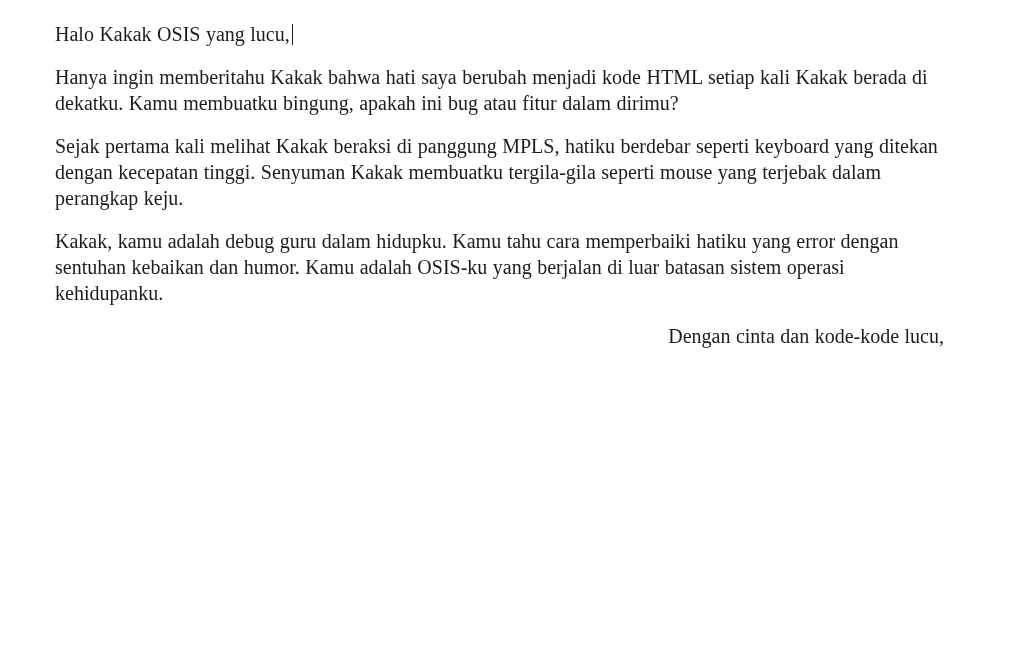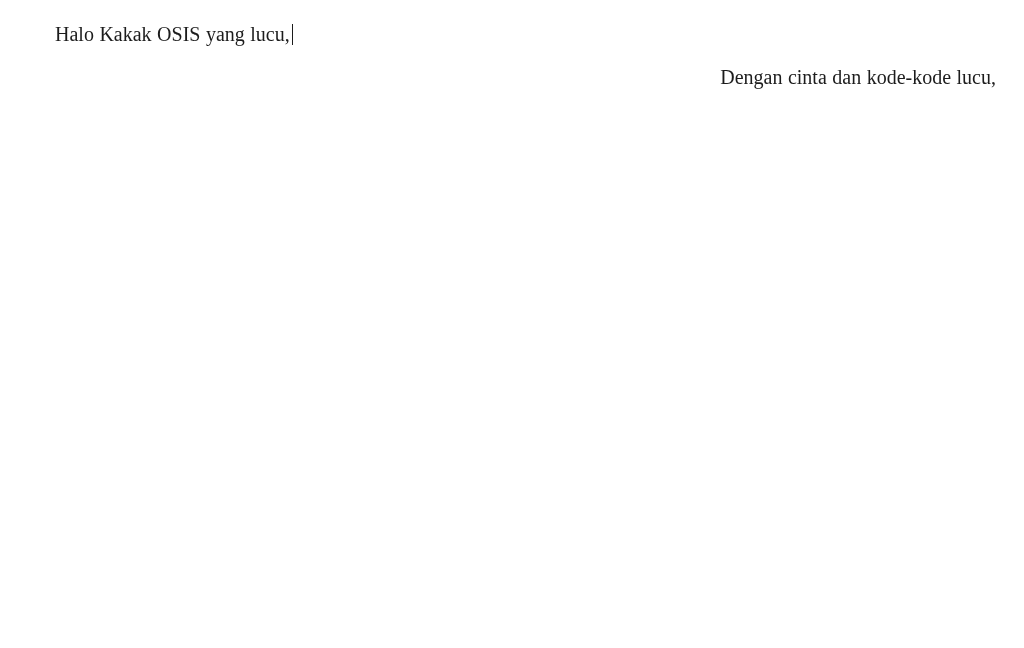--- a/index.html
+++ b/index.html
@@ -9,21 +9,21 @@
   }
   body {
     width: 1024px;
     height: 648px;
     overflow: hidden;
   }
   .page {
     box-sizing: border-box;
     width: 1024px;
     height: 648px;
-    padding: 21px 28px 0 55px;
+    padding: 21px 80px 0 55px;
     background: #ffffff;
     font-family: "Liberation Serif", "DejaVu Serif", serif;
     font-size: 20px;
     line-height: 26px;
     color: #1c1c1c;
     -webkit-font-smoothing: antialiased;
   }
   .para {
     margin: 0 0 17px 0;
     text-align: left;
@@ -41,21 +41,24 @@
     margin-left: 2px;
     vertical-align: -4px;
   }
 </style>
 </head>
 <body>
 
 <div class="page">
   <p class="para greeting"><span>Halo Kakak OSIS yang lucu,</span><span class="caret"></span></p>
 
+  <p class="para">Hanya ingin memberitahu Kakak bahwa hati saya berubah menjadi kode HTML setiap kali Kakak berada di dekatku. Kamu membuatku bingung, apakah ini bug atau fitur dalam dirimu?</p>
 
+  <p class="para">Sejak pertama kali melihat Kakak beraksi di panggung MPLS, hatiku berdebar seperti keyboard yang ditekan dengan kecepatan tinggi. Senyuman Kakak membuatku tergila-gila seperti mouse yang terjebak dalam perangkap keju.</p>
 
+  <p class="para">Kakak, kamu adalah debug guru dalam hidupku. Kamu tahu cara memperbaiki hatiku yang error dengan sentuhan kebaikan dan humor. Kamu adalah OSIS-ku yang berjalan di luar batasan sistem operasi kehidupanku.</p>
 
 
 
 
 
   <p class="para closing">Dengan cinta dan kode-kode lucu,</p>
 </div>
 
 </body></html>

